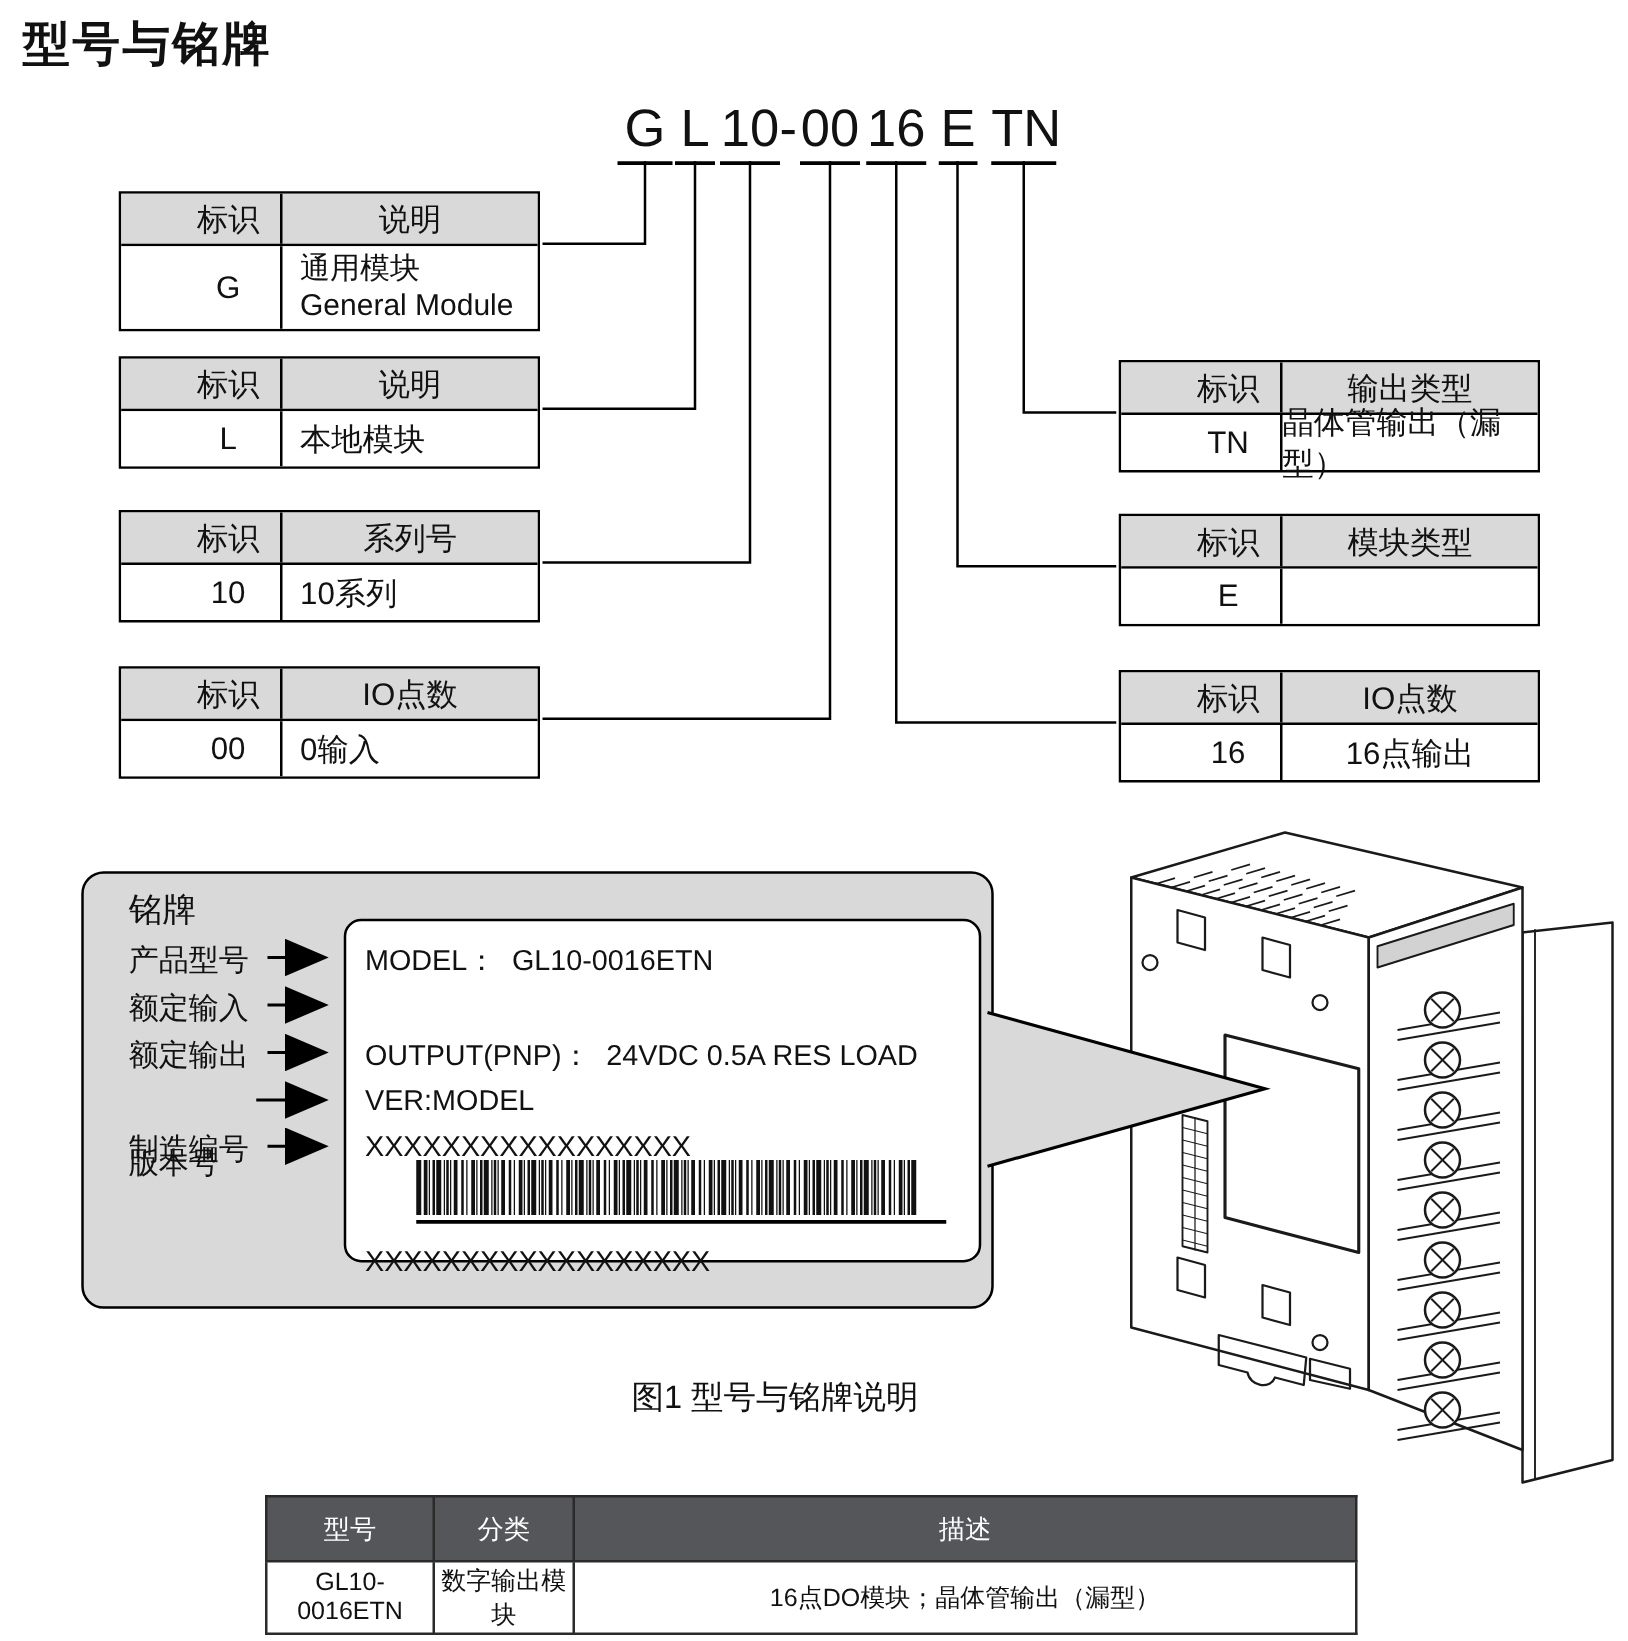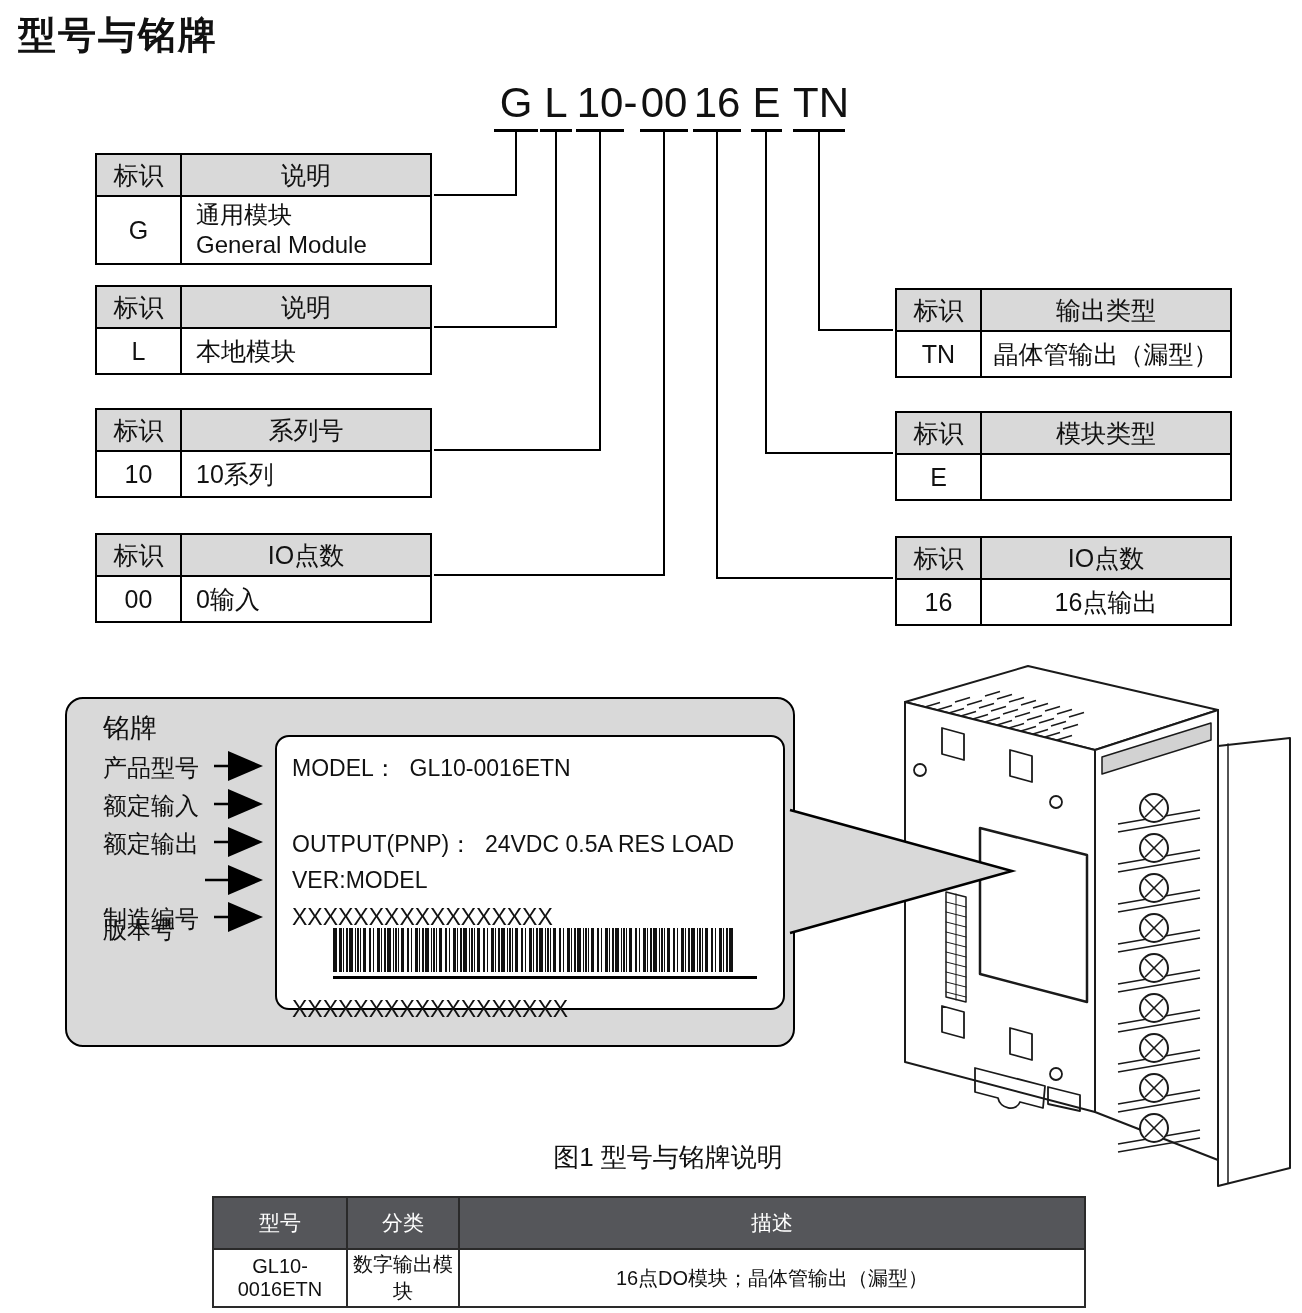--- a/index.html
+++ b/index.html
@@ -16,21 +16,21 @@
   .seg-2{left:576px;width:48px;}
   .seg-3{left:640px;width:48px;}
   .seg-4{left:693px;width:48px;}
   .seg-5{left:751px;width:31px;}
   .seg-6{left:793px;width:52px;}
   .seg-dash{position:absolute;top:80px;left:621px;width:19px;height:49px;font-size:42px;
        font-weight:500;text-align:center;line-height:46px;}
 
   
   .ltable{position:absolute;width:337px;border:2px solid #000;background:#fff;box-sizing:border-box;font-size:25px;}
-  .lt-row{display:flex;}
+  .lt-row{display:flex;padding-left:44px;}
   .lt-head{background:#d9d9d9;border-bottom:2px solid #000;height:40px;}
   .lt-body{height:44px;background:#fff;}
   .lt-body.tall{height:66px;}
   .lt-c1{width:85px;flex:0 0 85px;border-right:2px solid #000;display:flex;align-items:center;justify-content:center;box-sizing:border-box;}
   .lt-c2{flex:1;display:flex;align-items:center;justify-content:center;box-sizing:border-box;}
   .lt-body .lt-c2.left{justify-content:flex-start;padding-left:14px;}
   .lt-c2 .twolines{line-height:1.25;font-size:24px;}
   .pos-t0{left:95px;top:153px;}
   .pos-t1{left:95px;top:285px;}
   .pos-t2{left:95px;top:408px;}
@@ -50,21 +50,21 @@
   .np-white{position:absolute;left:275px;top:735px;width:510px;height:275px;background:#fff;
             border:2px solid #000;border-radius:14px;box-sizing:border-box;z-index:2;}
   .np-line{position:absolute;left:292px;font-size:23px;white-space:pre;z-index:3;}
   .barcode-wrap{position:absolute;left:333px;top:928px;width:424px;height:48px;
                 border-bottom:3px solid #000;z-index:3;font-size:0;}
   .barcode-wrap span{display:inline-block;height:44px;background:#111;vertical-align:top;}
 
   
   .module-svg{position:absolute;left:880px;top:650px;width:420px;height:540px;z-index:1;}
 
-  .fig-caption{position:absolute;left:0;top:1140px;width:1240px;text-align:center;font-size:26px;font-weight:500;padding-left:48px;}
+  .fig-caption{position:absolute;left:0;top:1100px;width:1240px;text-align:center;font-size:26px;font-weight:500;}
 
   
   .sum-table{position:absolute;left:212px;top:1196px;width:872px;border-collapse:collapse;table-layout:fixed;}
   .sum-table th{background:#55565a;color:#fff;font-size:21px;font-weight:500;height:48px;border:2px solid #2a2a2a;}
   .sum-table td{background:#fff;color:#111;font-size:20px;height:50px;text-align:center;border:2px solid #2a2a2a;}
   .col-model{width:134px;}  .col-class{width:112px;}  .col-desc{width:626px;}
 </style>
 </head>
 <body>
 

